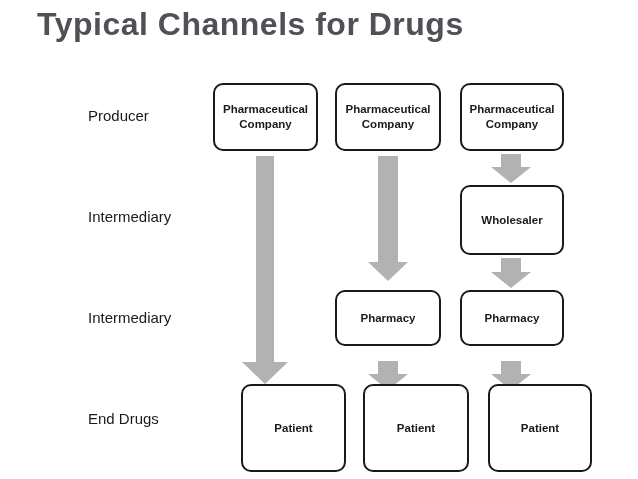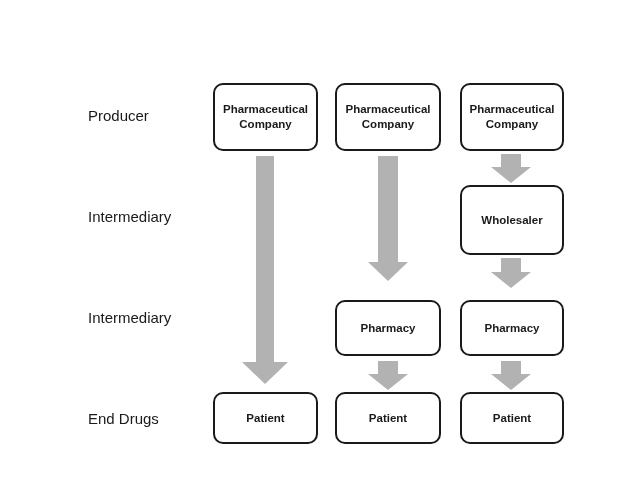--- a/index.html
+++ b/index.html
@@ -53,22 +53,22 @@
     font-weight: bold;
     line-height: 1.3;
     color: var(--label-text, #1a1a1a);
     padding: 3px 6px;
   }
   .c1 { left: 213px; width: 105px; }
   .c2 { left: 335px; width: 106px; }
   .c3 { left: 460px; width: 104px; }
   .row1 { top: 83px;  height: 68px; }
   .row2 { top: 185px; height: 70px; text-align: center; }
-  .row3 { top: 300px; height: 56px; }
-  .row4 { top: 392px; height: 52px; }
+  .row3 { top: 290px; height: 56px; }
+  .row4 { top: 384px; height: 88px; margin-left: 28px; }
 
   .arrow {
     position: absolute;
     display: flex;
     flex-direction: column;
     align-items: center;
   }
   .arrow .shaft {
     width: 20px;
     flex: 1 1 auto;
@@ -87,20 +87,21 @@
     border-right-width: 23px;
     border-top-width: 22px;
   }
   .arrow.small .head { border-top-width: 16px; }
 </style>
 </head>
 <body>
 
 <div class="slide">
 
+  <h1 class="title">Typical Channels for Drugs</h1>
 
   <div class="stage-label lbl-producer">Producer</div>
   <div class="stage-label lbl-intermediary1">Intermediary</div>
   <div class="stage-label lbl-intermediary2">Intermediary</div>
   <div class="stage-label lbl-enduser">End Drugs</div>
 
   <div class="box c1 row1">Pharmaceutical Company</div>
   <div class="arrow big" style="left:242px; top:156px; height:228px;">
     <div class="shaft"></div>
     <div class="head"></div>

